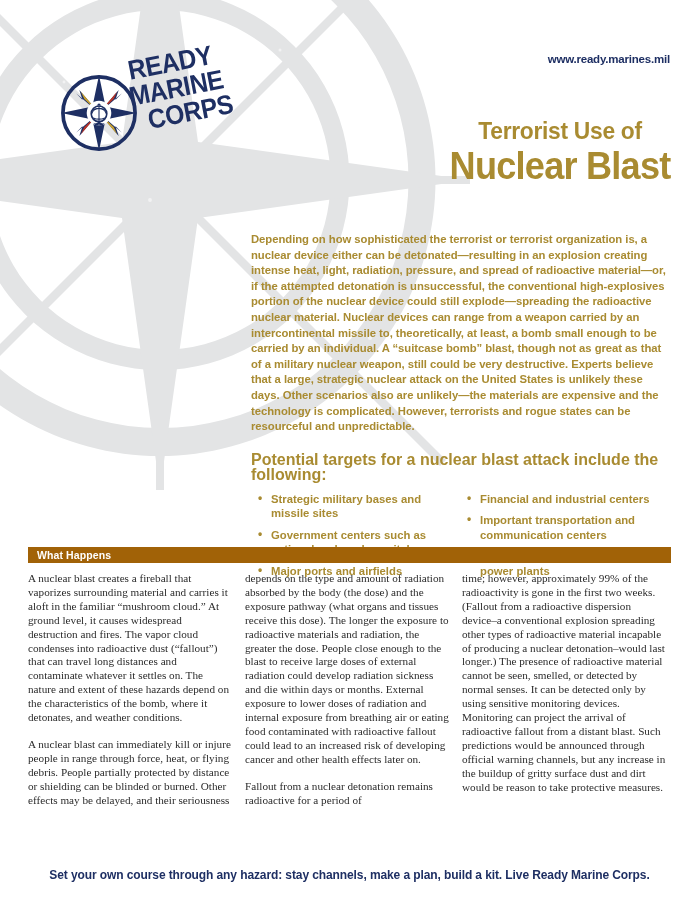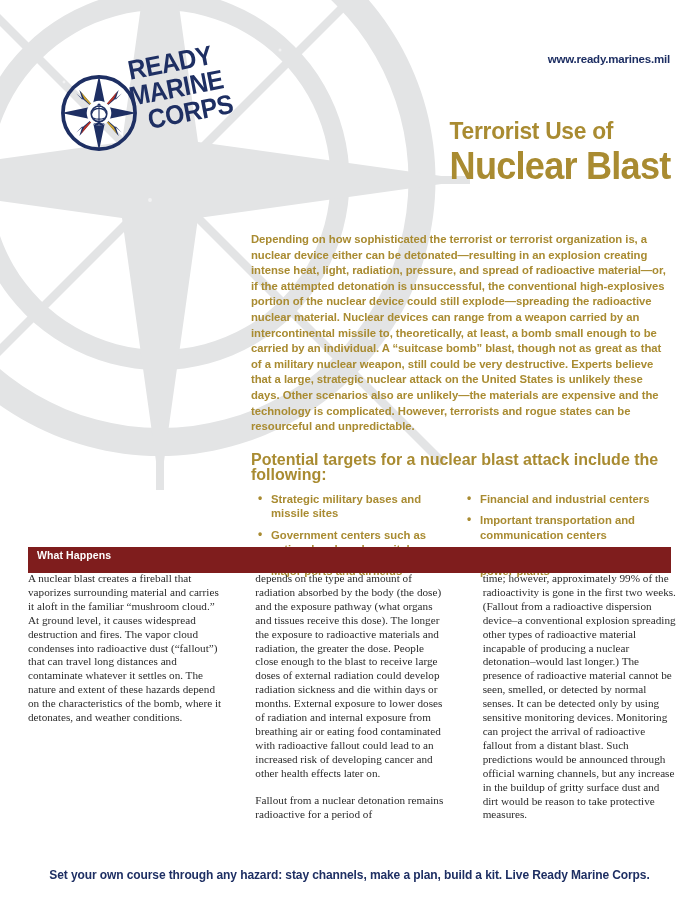--- a/index.html
+++ b/index.html
@@ -83,21 +83,21 @@
     color: #1e2f63;
     letter-spacing: -0.2px;
     text-align: right;
   }
 
   
   #title-block {
     position: absolute;
     right: 29px;
     top: 118px;
-    text-align: left;
+    text-align: center;
   }
   #kicker {
     font-size: 24px;
     font-weight: 700;
     color: #a98b31;
     letter-spacing: -0.3px;
     line-height: 1.05;
     transform: scaleX(0.95);
     transform-origin: right center;
   }
@@ -162,41 +162,41 @@
     font-size: 12px;
     color: #a98b31;
   }
 
   
   #section-bar {
     position: absolute;
     left: 28px;
     top: 547px;
     width: 643px;
-    height: 26px;
-    background: #7f1d1d;
+    height: 16px;
+    background: #a16207;
   }
   #section-bar-label {
     position: absolute;
     left: 9px;
     top: 2px;
     font-size: 10.5px;
     font-weight: 700;
     color: #ffffff;
     letter-spacing: 0.1px;
   }
 
   
   #body-cols {
     position: absolute;
     left: 28px;
     top: 572px;
     width: 648px;
     display: flex;
-    gap: 34px;
+    gap: 13px;
   }
   .body-col {
     width: 204px;
   }
   .body-col p {
     margin: 0 0 13px 0;
     font-family: "Liberation Serif", serif;
     font-size: 11.2px;
     line-height: 13.9px;
     color: #2b2b2b;
@@ -335,20 +335,21 @@
     </div>
   </div>
 
   <div id="section-bar">
     <div id="section-bar-label">What Happens</div>
   </div>
 
   <div id="body-cols">
     <div class="body-col">
       <p>A nuclear blast creates a fireball that vaporizes surrounding material and carries it aloft in the familiar “mushroom cloud.” At ground level, it causes widespread destruction and fires. The vapor cloud condenses into radioactive dust (“fallout”) that can travel long distances and contaminate whatever it settles on. The nature and extent of these hazards depend on the characteristics of the bomb, where it detonates, and weather conditions.</p>
+      <p>A nuclear blast can immediately kill or injure people in range through force, heat, or flying debris. People partially protected by distance or shielding can be blinded or burned. Other effects may be delayed, and their seriousness</p>
     </div>
     <div class="body-col">
       <p>depends on the type and amount of radiation absorbed by the body (the dose) and the exposure pathway (what organs and tissues receive this dose). The longer the exposure to radioactive materials and radiation, the greater the dose. People close enough to the blast to receive large doses of external radiation could develop radiation sickness and die within days or months. External exposure to lower doses of radiation and internal exposure from breathing air or eating food contaminated with radioactive fallout could lead to an increased risk of developing cancer and other health effects later on.</p>
       <p>Fallout from a nuclear detonation remains radioactive for a period of</p>
     </div>
     <div class="body-col">
       <p>time; however, approximately 99% of the radioactivity is gone in the first two weeks. (Fallout from a radioactive dispersion device–a conventional explosion spreading other types of radioactive material incapable of producing a nuclear detonation–would last longer.) The presence of radioactive material cannot be seen, smelled, or detected by normal senses. It can be detected only by using sensitive monitoring devices. Monitoring can project the arrival of radioactive fallout from a distant blast. Such predictions would be announced through official warning channels, but any increase in the buildup of gritty surface dust and dirt would be reason to take protective measures.</p>
     </div>
   </div>
 

